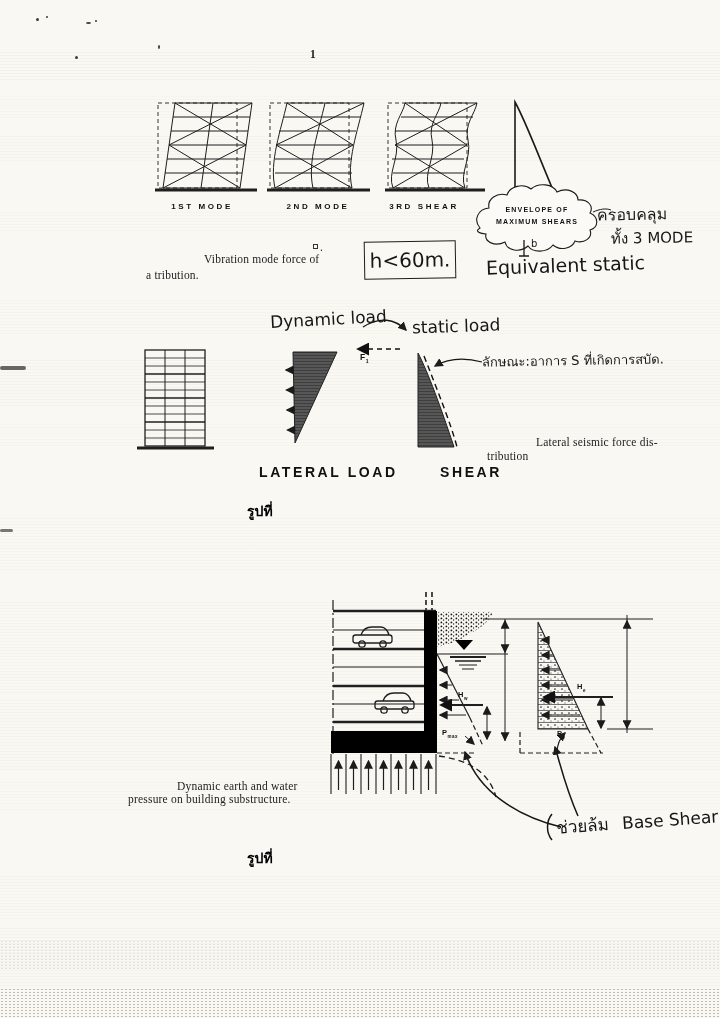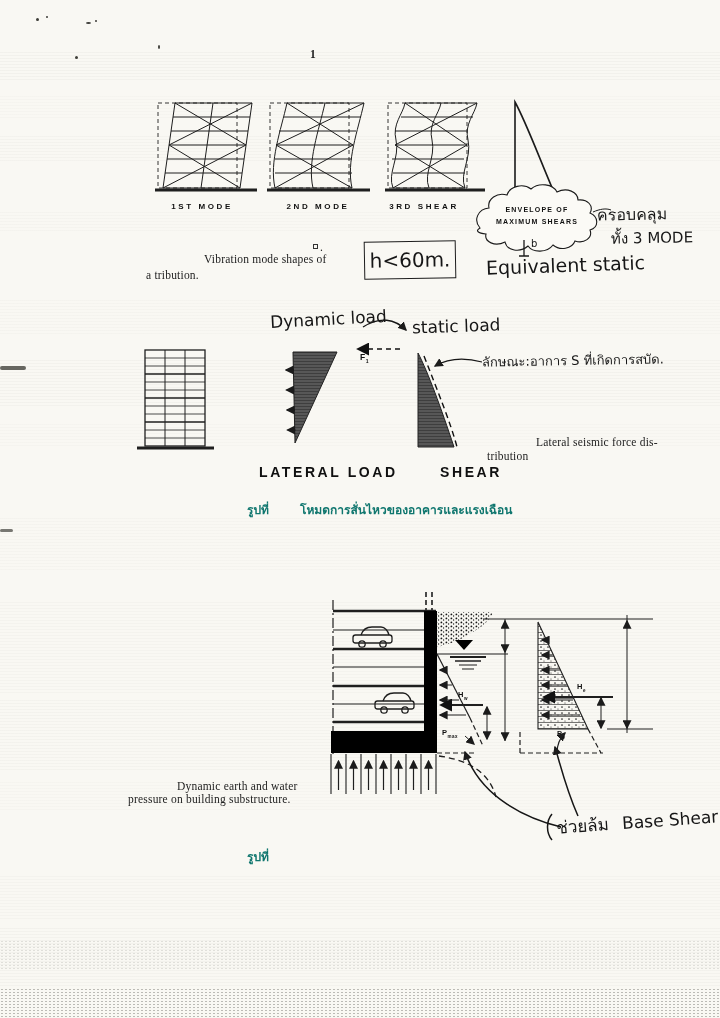--- a/index.html
+++ b/index.html
@@ -4,21 +4,21 @@
 <style>
   * { margin:0; padding:0; box-sizing:border-box; }
   html,body { background:#e8e8e4; }
   .page {
     position:relative; width:720px; height:1018px; margin:0 auto;
     background:#f9f8f3; overflow:hidden;
     font-family:"Liberation Serif", serif; color:#1b1b1b;
   }
   .t { position:absolute; white-space:nowrap; color:#1b1b1b; }
   .print { font-family:"Liberation Serif", serif; font-size:11.5px; letter-spacing:.2px; color:#222; }
-  .thcap { font-family:Liberation Mono, monospace; font-weight:bold; font-size:12px; color:#0f766e; }
+  .thcap { font-family:Liberation Mono, monospace; font-weight:bold; font-size:14px; color:#000000; }
   .hand  { font-family:"DejaVu Sans", sans-serif; color:#161616; }
   .modelabel { font-family:"Liberation Sans", sans-serif; font-weight:bold; font-size:8px;
                letter-spacing:2.6px; width:120px; text-align:center; color:#101010; }
   .cloudtext { font-family:"Liberation Sans", sans-serif; font-weight:bold; font-size:7px;
                letter-spacing:1.2px; width:124px; text-align:center; color:#101010; }
   .diag { font-family:"Liberation Sans", sans-serif; font-weight:bold; font-size:14px;
           letter-spacing:.5px; color:#101010; }
   sub { font-size:.6em; }
   svg { position:absolute; overflow:visible; }
   .band { position:absolute; left:0; width:720px; pointer-events:none;
@@ -132,21 +132,21 @@
 
   <div class="t hand" style="left:597px;top:202px;font-size:16px;transform:rotate(-1deg)">ครอบคลุม</div>
   <div class="t hand" style="left:611px;top:226px;font-size:15px;transform:rotate(-1deg)">ทั้ง 3 MODE</div>
   <div class="t hand" style="left:486px;top:254px;font-size:19px;transform:rotate(-2deg)">Equivalent static</div>
   <div class="handbox" style="left:364px;top:241px;width:92px;height:38px;transform:rotate(-1deg)">
     <span class="hand" style="font-size:20px">h&lt;60m.</span>
   </div>
 
   <div class="sqmark" style="left:313px;top:244px"></div>
   <div class="t print" style="left:320px;top:241px">.</div>
-  <div class="t print" style="left:204px;top:253px">Vibration mode shapes of</div>
+  <div class="t print" style="left:204px;top:253px">Vibration mode force of</div>
   <div class="t print" style="left:146px;top:269px">a tribution.</div>
 
   <div class="t hand" style="left:270px;top:309px;font-size:17px;transform:rotate(-3deg)">Dynamic load</div>
   <div class="t hand" style="left:412px;top:316px;font-size:17px;transform:rotate(-2deg)">static load</div>
 
   <svg width="590" height="190" style="left:130px;top:300px">
     <g stroke="#1f1f1f" fill="none">
       <rect x="15" y="50" width="60" height="96" stroke-width="1.3"></rect>
       <path d="M35,50 V146 M55,50 V146" stroke-width="1"></path>
       <path d="M15,58 H75 M15,66 H75 M15,82 H75 M15,90 H75 M15,106 H75 M15,114 H75 M15,130 H75 M15,138 H75" stroke-width=".8"></path>
@@ -173,21 +173,20 @@
 
   <div class="t diag" style="left:259px;top:464px;letter-spacing:2.6px">LATERAL LOAD</div>
   <div class="t diag" style="left:440px;top:464px;letter-spacing:2.6px">SHEAR</div>
 
   <div class="t hand" style="left:482px;top:350px;font-size:13px;transform:rotate(-1deg)">ลักษณะ:อาการ S ที่เกิดการสบัด.</div>
 
   <div class="t print" style="left:536px;top:436px">Lateral seismic force dis-</div>
   <div class="t print" style="left:487px;top:450px">tribution</div>
 
   <div class="t thcap" style="left:247px;top:500px">รูปที่</div>
-  <div class="t thcap" style="left:300px;top:500px">โหมดการสั่นไหวของอาคารและแรงเฉือน</div>
 
   <svg width="405" height="258" style="left:315px;top:585px">
     <g>
       <path d="M18,15 V172" stroke="#1f1f1f" stroke-width="1.2" stroke-dasharray="10 3 2 3" fill="none"></path>
       <path d="M18,26 H121" stroke="#1f1f1f" stroke-width="2.4"></path>
       <path d="M18,64 H109 M18,101 H109 M18,137 H109" stroke="#1f1f1f" stroke-width="2.4"></path>
       <path d="M18,45 H109 M18,82 H109 M18,119 H109" stroke="#1f1f1f" stroke-width="1"></path>
       <rect x="109" y="26" width="13" height="131" fill="#000"></rect>
       <rect x="16" y="146" width="106" height="22" fill="#000"></rect>
       <path d="M111,7 V26 M117,7 V26" stroke="#1f1f1f" stroke-width="1.6" stroke-dasharray="5 3" fill="none"></path>

